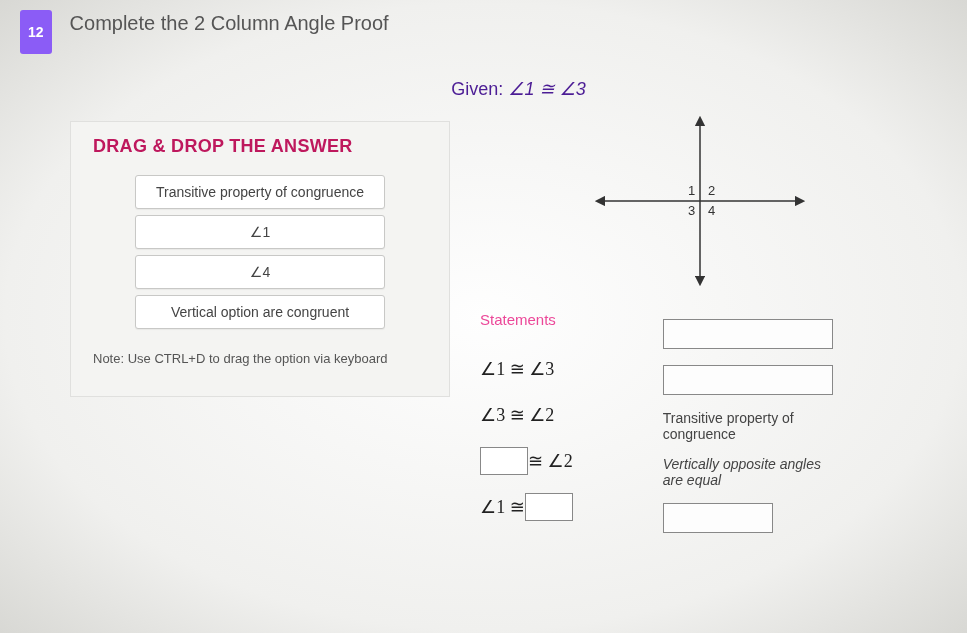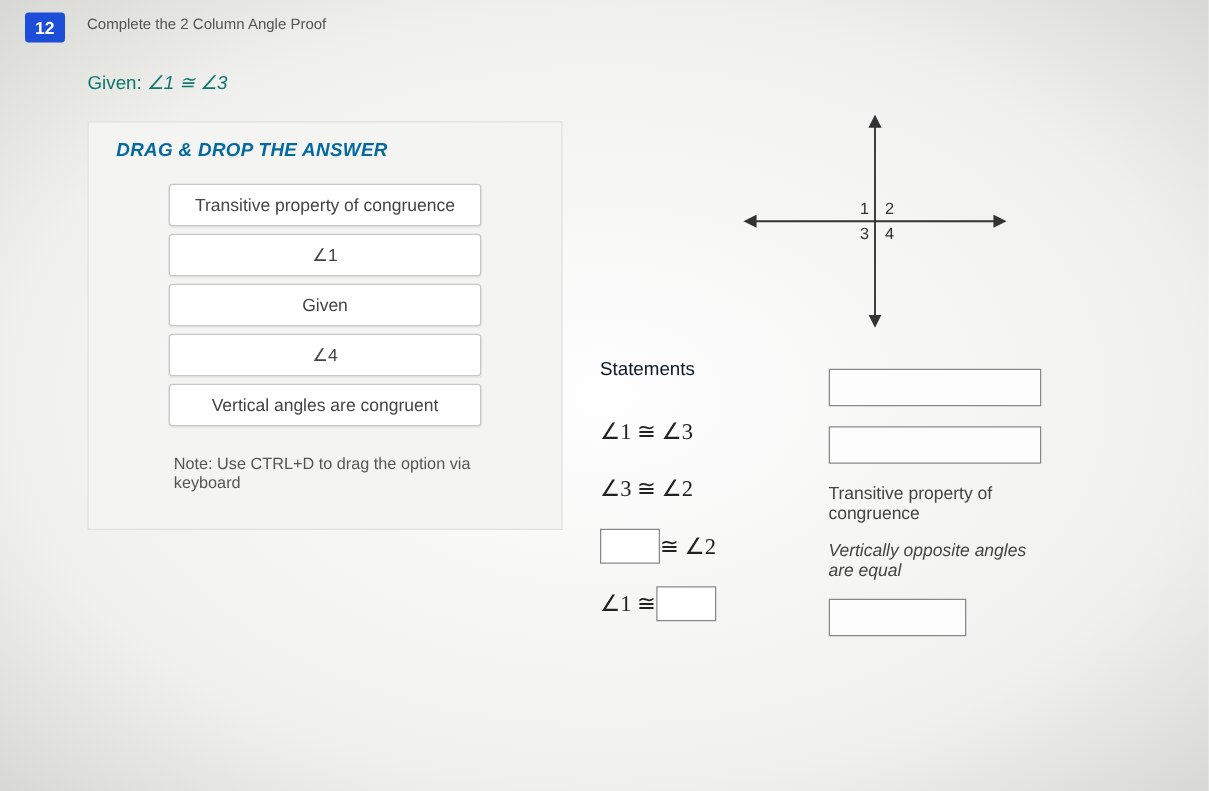--- a/index.html
+++ b/index.html
@@ -11,57 +11,57 @@
     overflow: hidden;
     color: #333;
     position: relative;
   }
   .header {
     display: flex;
     align-items: flex-start;
     padding: 10px 0 0 20px;
   }
   .qnum {
-    background: #1d4ed8;
+    background: #8b5cf6;
     color: #fff;
     font-weight: bold;
     font-size: 14px;
-    padding: 4px 8px;
+    padding: 14px 8px;
     border-radius: 3px;
     margin-right: 18px;
   }
   .title {
-    font-size: 12px;
+    font-size: 20px;
     color: #555;
     margin-top: 2px;
   }
   .given-prove {
     margin: 22px 0 0 70px;
-    font-size: 15px;
-    color: #0f766e;
+    font-size: 18px;
+    color: #4c1d95;
     line-height: 1.5;
+    text-align: center;
   }
   .main {
     display: flex;
     margin-top: 18px;
   }
   .drag-panel {
     margin-left: 70px;
     width: 380px;
     background: #f4f4f2;
     border: 1px solid #e0e0de;
     padding: 14px 22px 30px 22px;
   }
   .drag-title {
-    font-size: 15px;
+    font-size: 18px;
     font-weight: bold;
-    color: #0369a1;
+    color: #be185d;
     letter-spacing: 0.3px;
     margin-bottom: 18px;
-    font-style: italic;
   }
   .options {
     display: flex;
     flex-direction: column;
     gap: 6px;
     align-items: center;
     margin-bottom: 22px;
   }
   .option {
     width: 250px;
@@ -71,21 +71,20 @@
     padding: 8px 6px;
     text-align: center;
     font-size: 14px;
     color: #444;
     cursor: grab;
     box-shadow: 0 1px 1px rgba(0,0,0,0.05);
   }
   .note {
     font-size: 13px;
     color: #555;
-    margin-left: 46px;
   }
   .right-side {
     flex: 1;
     position: relative;
     padding-left: 30px;
   }
   .diagram {
     position: absolute;
     left: 120px;
     top: -10px;
@@ -99,21 +98,21 @@
     left: 30px;
     display: flex;
     gap: 90px;
   }
   .col {
     display: flex;
     flex-direction: column;
   }
   .col-header {
     font-size: 15px;
-    color: #0f172a;
+    color: #ec4899;
     margin-bottom: 18px;
   }
   .stmt-row, .reason-row {
     height: 46px;
     display: flex;
     align-items: center;
     font-size: 18px;
     color: #222;
     font-family: "Cambria Math", "Times New Roman", serif;
   }
@@ -160,23 +159,22 @@
     <span class="ang">∠1 ≅ ∠3</span>
   </div>
 </div>
 
 <div class="main">
   <div class="drag-panel">
     <div class="drag-title">DRAG &amp; DROP THE ANSWER</div>
     <div class="options">
       <div class="option">Transitive property of congruence</div>
       <div class="option">∠1</div>
-      <div class="option">Given</div>
       <div class="option">∠4</div>
-      <div class="option">Vertical angles are congruent</div>
+      <div class="option">Vertical option are congruent</div>
     </div>
     <div class="note">Note: Use CTRL+D to drag the option via keyboard</div>
   </div>
 
   <div class="right-side">
     <div class="diagram">
       <svg width="260" height="180">
         <defs>
           <marker id="arr" viewBox="0 0 10 10" refX="5" refY="5" markerWidth="7" markerHeight="7" orient="auto-start-reverse">
             <path d="M 0 0 L 10 5 L 0 10 z" fill="#333"></path>

